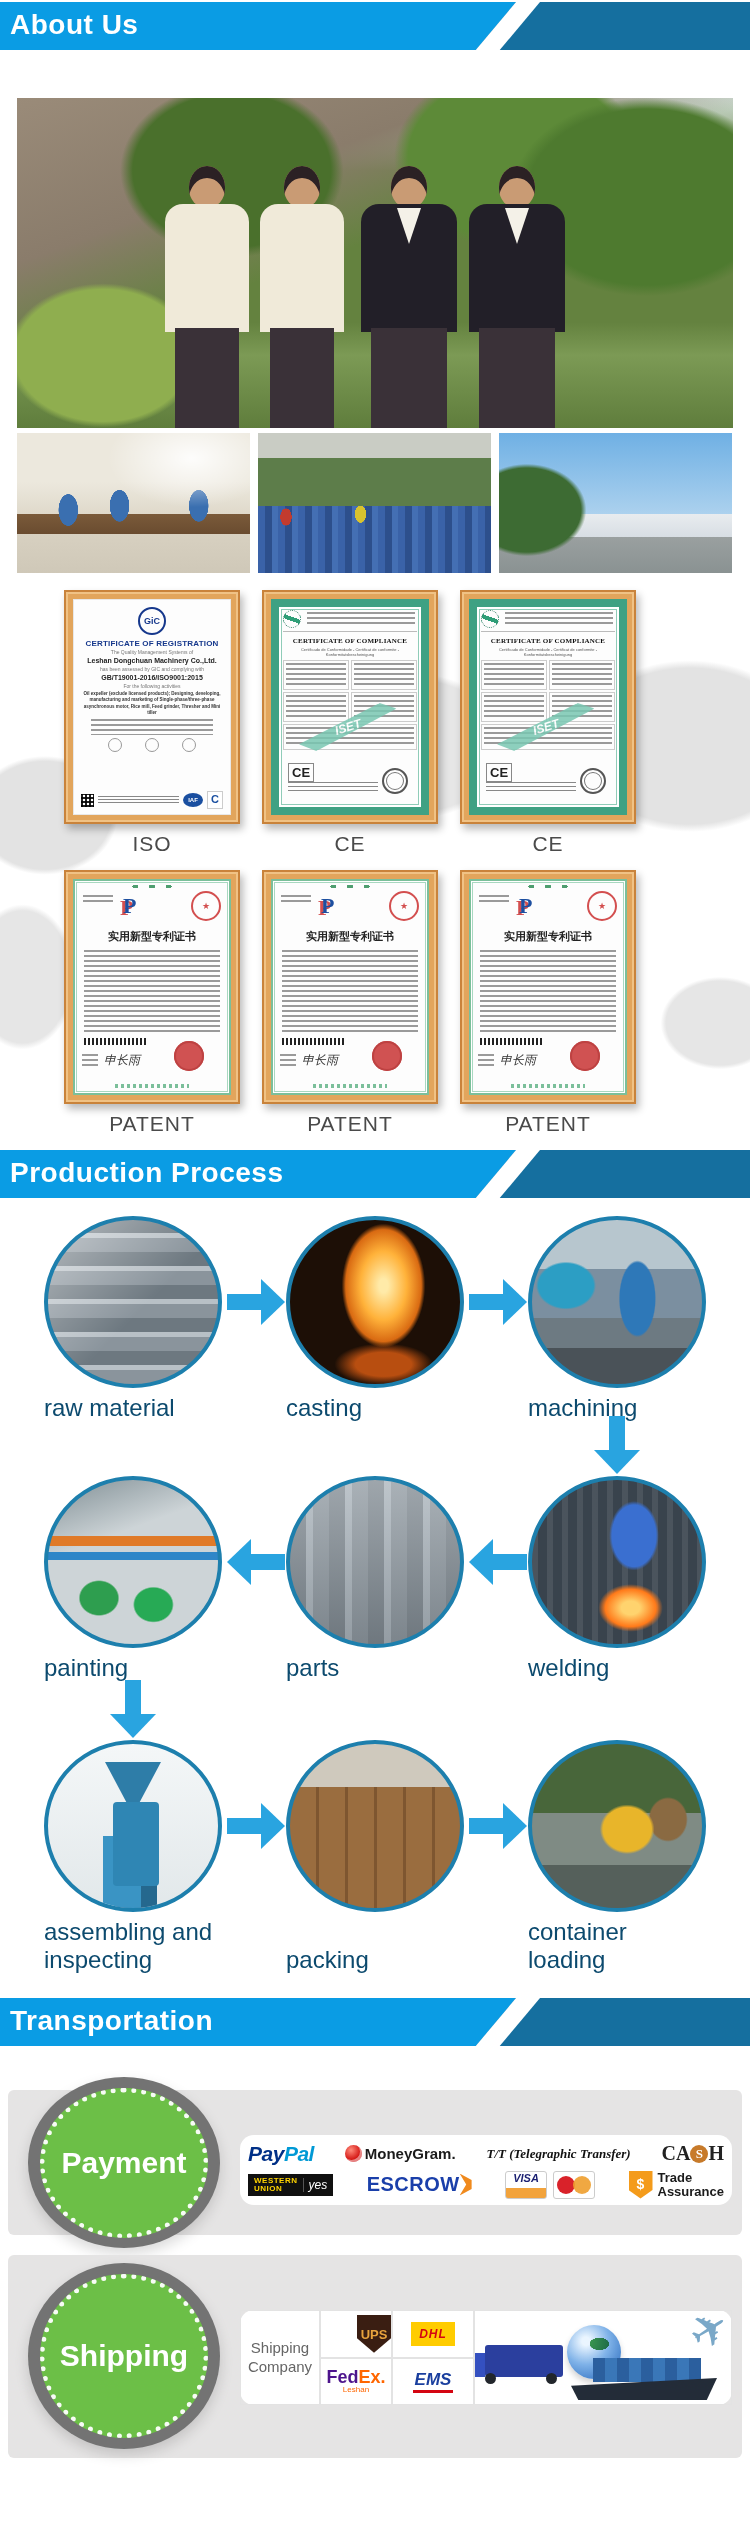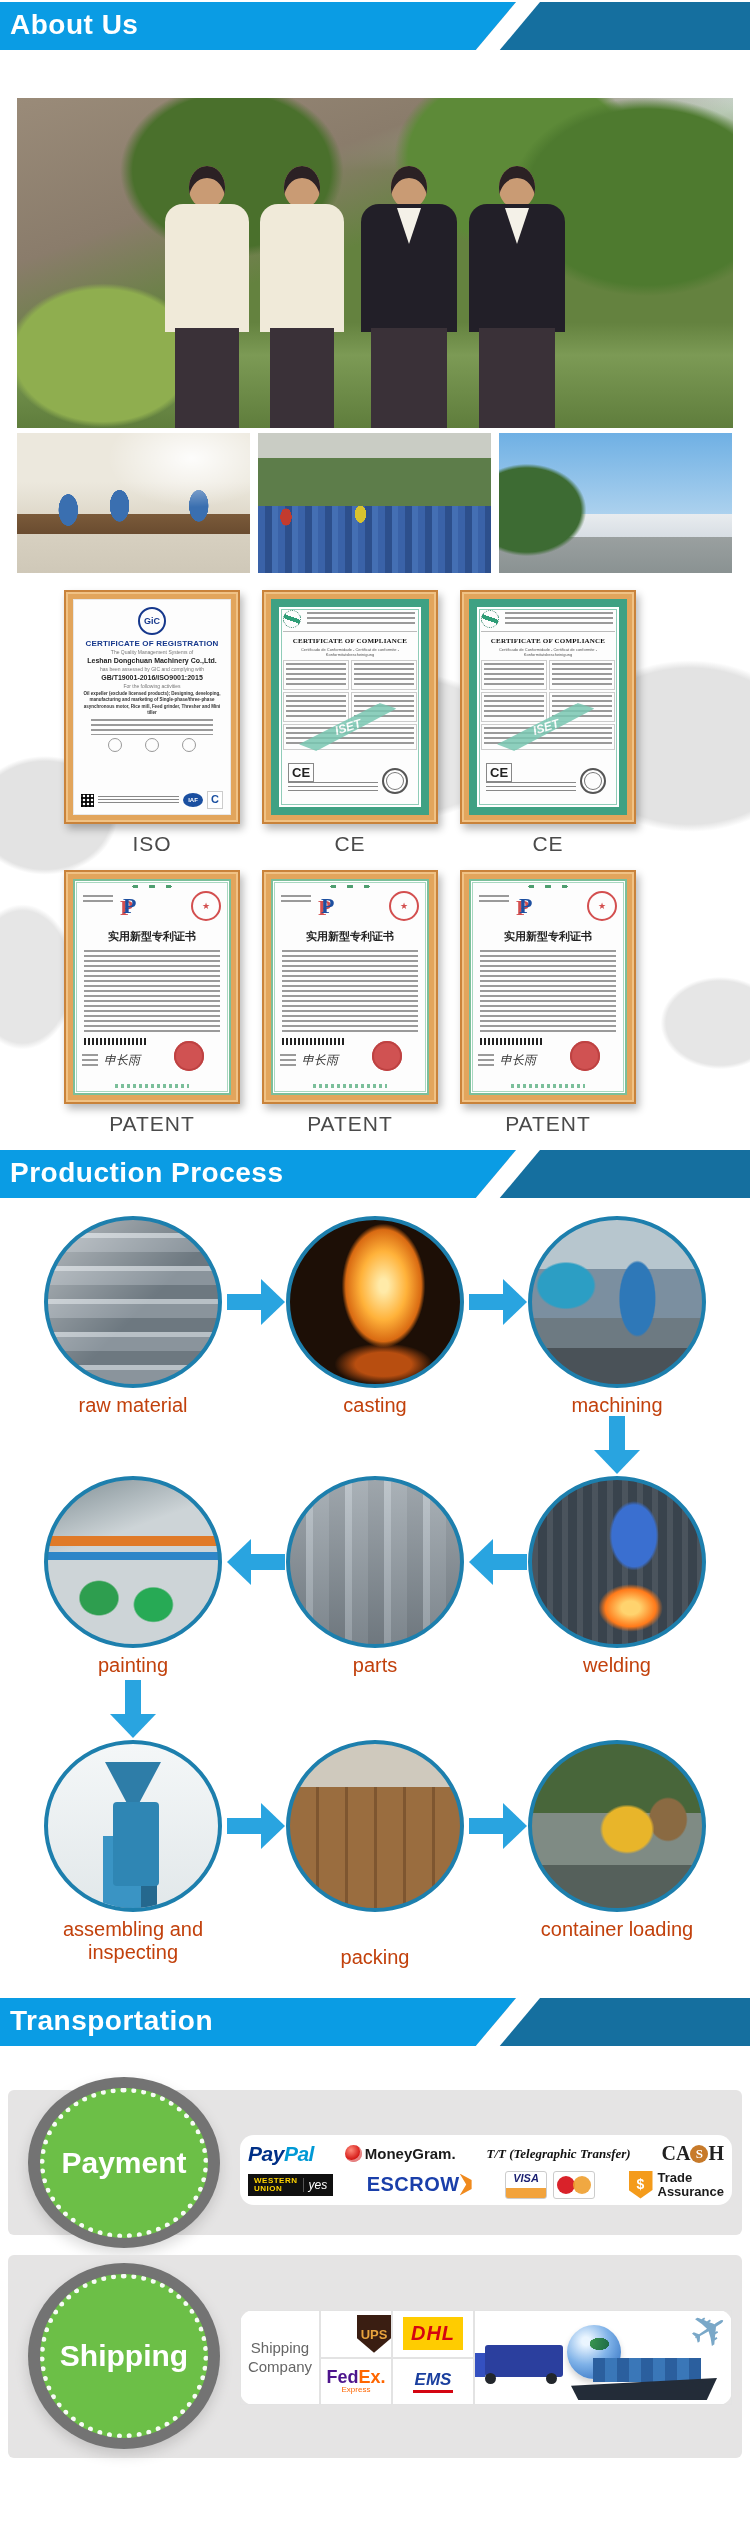--- a/index.html
+++ b/index.html
@@ -130,21 +130,21 @@
   .pat-sign{font-size:12px;font-style:italic;color:#333;font-family:"Liberation Serif",serif;}
   .pat-seal-bottom{width:30px;height:30px;border-radius:50%;background:#cc4040;opacity:.9;margin-left:28px;margin-top:-8px;
     box-shadow:inset 0 0 0 2px #b82e2e;}
   .pat-footline{position:absolute;left:40px;right:40px;bottom:5px;height:4px;
     background:repeating-linear-gradient(90deg,#7bbf9a 0 3px,rgba(0,0,0,0) 3px 6px);}
 
   
   .process{position:relative;height:800px;background:#fff;}
   .pstep{position:absolute;width:178px;height:172px;}
   .pcircle{width:100%;height:100%;box-sizing:border-box;border-radius:50%;border:4px solid #1d7fad;overflow:hidden;}
-  .plabel{position:absolute;width:178px;text-align:center;font-size:20px;color:#c2410c;line-height:1.15;}
+  .plabel{position:absolute;width:178px;font-size:24px;color:#0c4a6e;line-height:1.15;}
   .bg-raw{background:linear-gradient(135deg,rgba(255,255,255,.5),rgba(0,0,0,0) 55%),
       repeating-linear-gradient(0deg,#8a949c 0 14px,#b8c0c6 14px 19px,#6d7880 19px 33px);background-color:#9aa4ac;}
   .bg-casting{background-color:#1d0f06;background-image:
       radial-gradient(58px 86px at 55% 40%,#ffeaa8 8%,#ffb23a 40%,#d96a12 65%,rgba(0,0,0,0) 72%),
       radial-gradient(70px 30px at 55% 88%,#b84e10 40%,rgba(0,0,0,0) 70%);}
   .bg-machining{background-color:#7b8fa0;background-image:
       radial-gradient(30px 62px at 62% 48%,#2e78b8 58%,rgba(0,0,0,0) 62%),
       radial-gradient(50px 40px at 20% 40%,#2c9ec4 55%,rgba(0,0,0,0) 60%),
       linear-gradient(180deg,#b7c6ce 0 30%,rgba(0,0,0,0) 30%),
       linear-gradient(0deg,#4a5258 0 22%,#6d7a82 22% 40%,rgba(0,0,0,0) 40%);}
@@ -232,21 +232,21 @@
   .ta-txt{display:flex;flex-direction:column;line-height:1.05;}
   .ta-txt b{font-size:13px;color:#1b1b1b;}
   .ship-panel{top:55px;height:95px;display:grid;grid-template-columns:80px 72px 82px 1fr;grid-template-rows:1fr 1fr;
     grid-template-areas:"lbl ups dhl art" "lbl fedex ems art";}
   .cell{border:1px solid #e3e3e3;display:flex;align-items:center;justify-content:center;}
   .lblcell{grid-area:lbl;flex-direction:column;color:#666;font-size:15px;line-height:1.25;}
   .artcell{grid-area:art;position:relative;overflow:hidden;}
   .ups-cell{grid-area:ups;justify-content:flex-end;} .dhl-cell{grid-area:dhl;} .fedex-cell{grid-area:fedex;} .ems-cell{grid-area:ems;}
   .lg-ups{width:34px;height:38px;background:#3a1e12;clip-path:polygon(0 0,100% 0,100% 62%,50% 100%,0 62%);
     color:#e8a33d;font-weight:bold;font-size:13px;text-align:center;line-height:40px;}
-  .lg-dhl{background:#ffcc00;color:#d40511;font-weight:bold;font-style:italic;font-size:20px;padding:5px 8px;letter-spacing:1px;}
+  .lg-dhl{background:#ffcc00;color:#d40511;font-weight:bold;font-style:italic;font-size:12px;padding:5px 8px;letter-spacing:1px;}
   .lg-fedex{line-height:1;text-align:center;}
   .lg-fedex .fx1{color:#4d148c;font-size:18px;font-weight:bold;}
   .lg-fedex .fx2{color:#ff6600;font-size:18px;font-weight:bold;}
   .lg-fedex .fx3{display:block;color:#ff6600;font-size:8px;font-style:normal;}
   .lg-ems{color:#1a3f9e;font-weight:bold;font-style:italic;font-size:17px;border-bottom:3px solid #d40511;padding:0 2px;}
   .art-plane{position:absolute;right:2px;top:-8px;font-size:46px;color:#7aa8c8;transform:rotate(-32deg);}
   .art-globe{position:absolute;left:92px;top:14px;width:54px;height:54px;border-radius:50%;
     background:radial-gradient(circle at 35% 30%,#eaf5ff 8%,#7fb2e8 45%,#2f6fc0 90%),
       radial-gradient(16px 10px at 60% 35%,#3f9c4f 60%,rgba(0,0,0,0) 62%);
     background-blend-mode:multiply;box-shadow:0 4px 6px rgba(0,0,0,.18);}
@@ -604,21 +604,21 @@
           <span>Shipping</span>
           <span>Company</span>
         </div>
         <div class="cell ups-cell">
             <span class="lg-ups">UPS</span>
           </div>
         <div class="cell dhl-cell">
             <span class="lg-dhl">DHL</span>
           </div>
         <div class="cell fedex-cell">
-          <span class="lg-fedex"><b class="fx1">Fed</b><b class="fx2">Ex.</b><i class="fx3">Express</i></span>
+          <span class="lg-fedex"><b class="fx1">Fed</b><b class="fx2">Ex.</b><i class="fx3">Leshan</i></span>
         </div>
         <div class="cell ems-cell">
             <span class="lg-ems">EMS</span>
           </div>
         <div class="cell artcell">
           <span class="art-plane">✈</span>
           <span class="art-globe"></span>
           <span class="art-containers"></span>
           <span class="art-ship"></span>
           <span class="art-truck">

